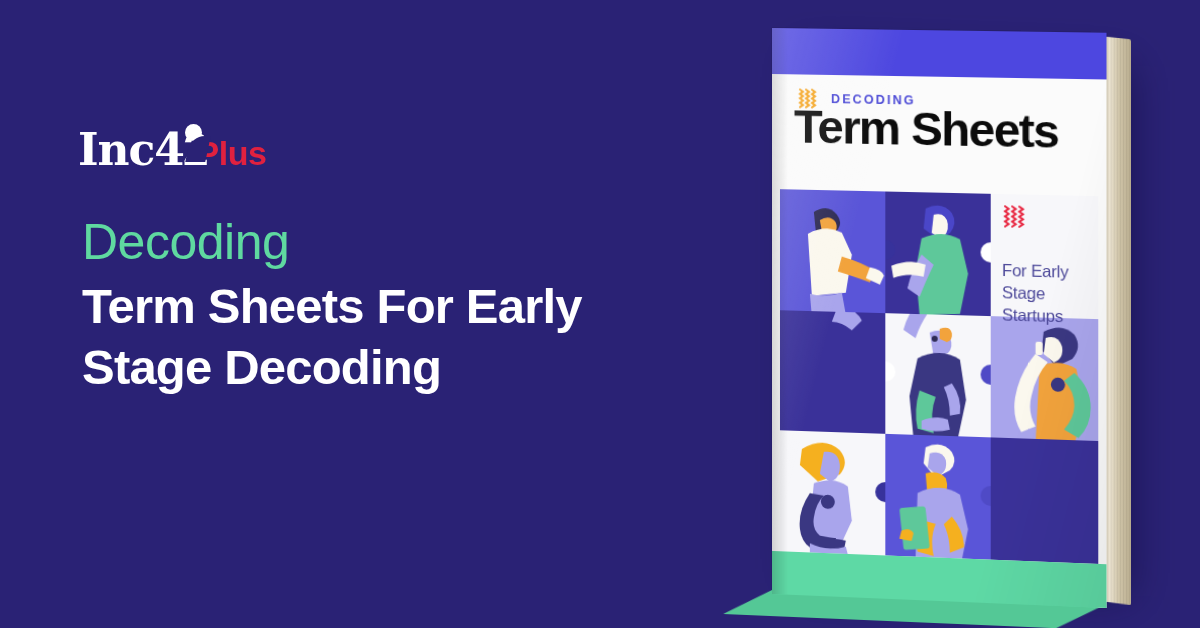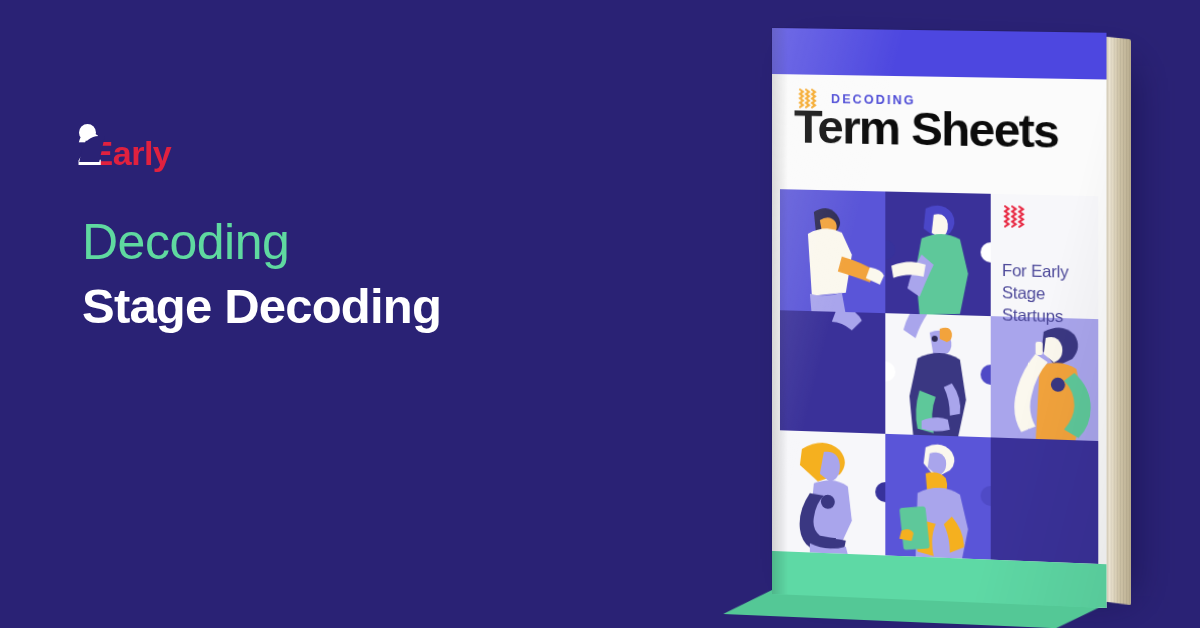--- a/index.html
+++ b/index.html
@@ -201,31 +201,33 @@
     transform-origin:left top;
     z-index:5;
   }
 </style>
 </head>
 <body>
 
 <div class="left-panel">
 
   <div class="logo">
+    <span class="logo-inc">Inc4</span>
     <span class="logo-42">
       <span>2</span>
       <span class="swoosh"></span>
       <span class="swoosh-tail"></span>
     </span>
-    <span class="logo-plus">Early</span>
+    <span class="logo-plus">Plus</span>
   </div>
 
   <div class="headline">
     <div class="eyebrow">Decoding</div>
     <div class="title">
+      <div>Term Sheets For Early</div>
       <div>Stage Decoding</div>
     </div>
   </div>
 
 </div>
 
 <div class="book-stage">
   <div class="book-shadow"></div>
 
   <div class="book">

